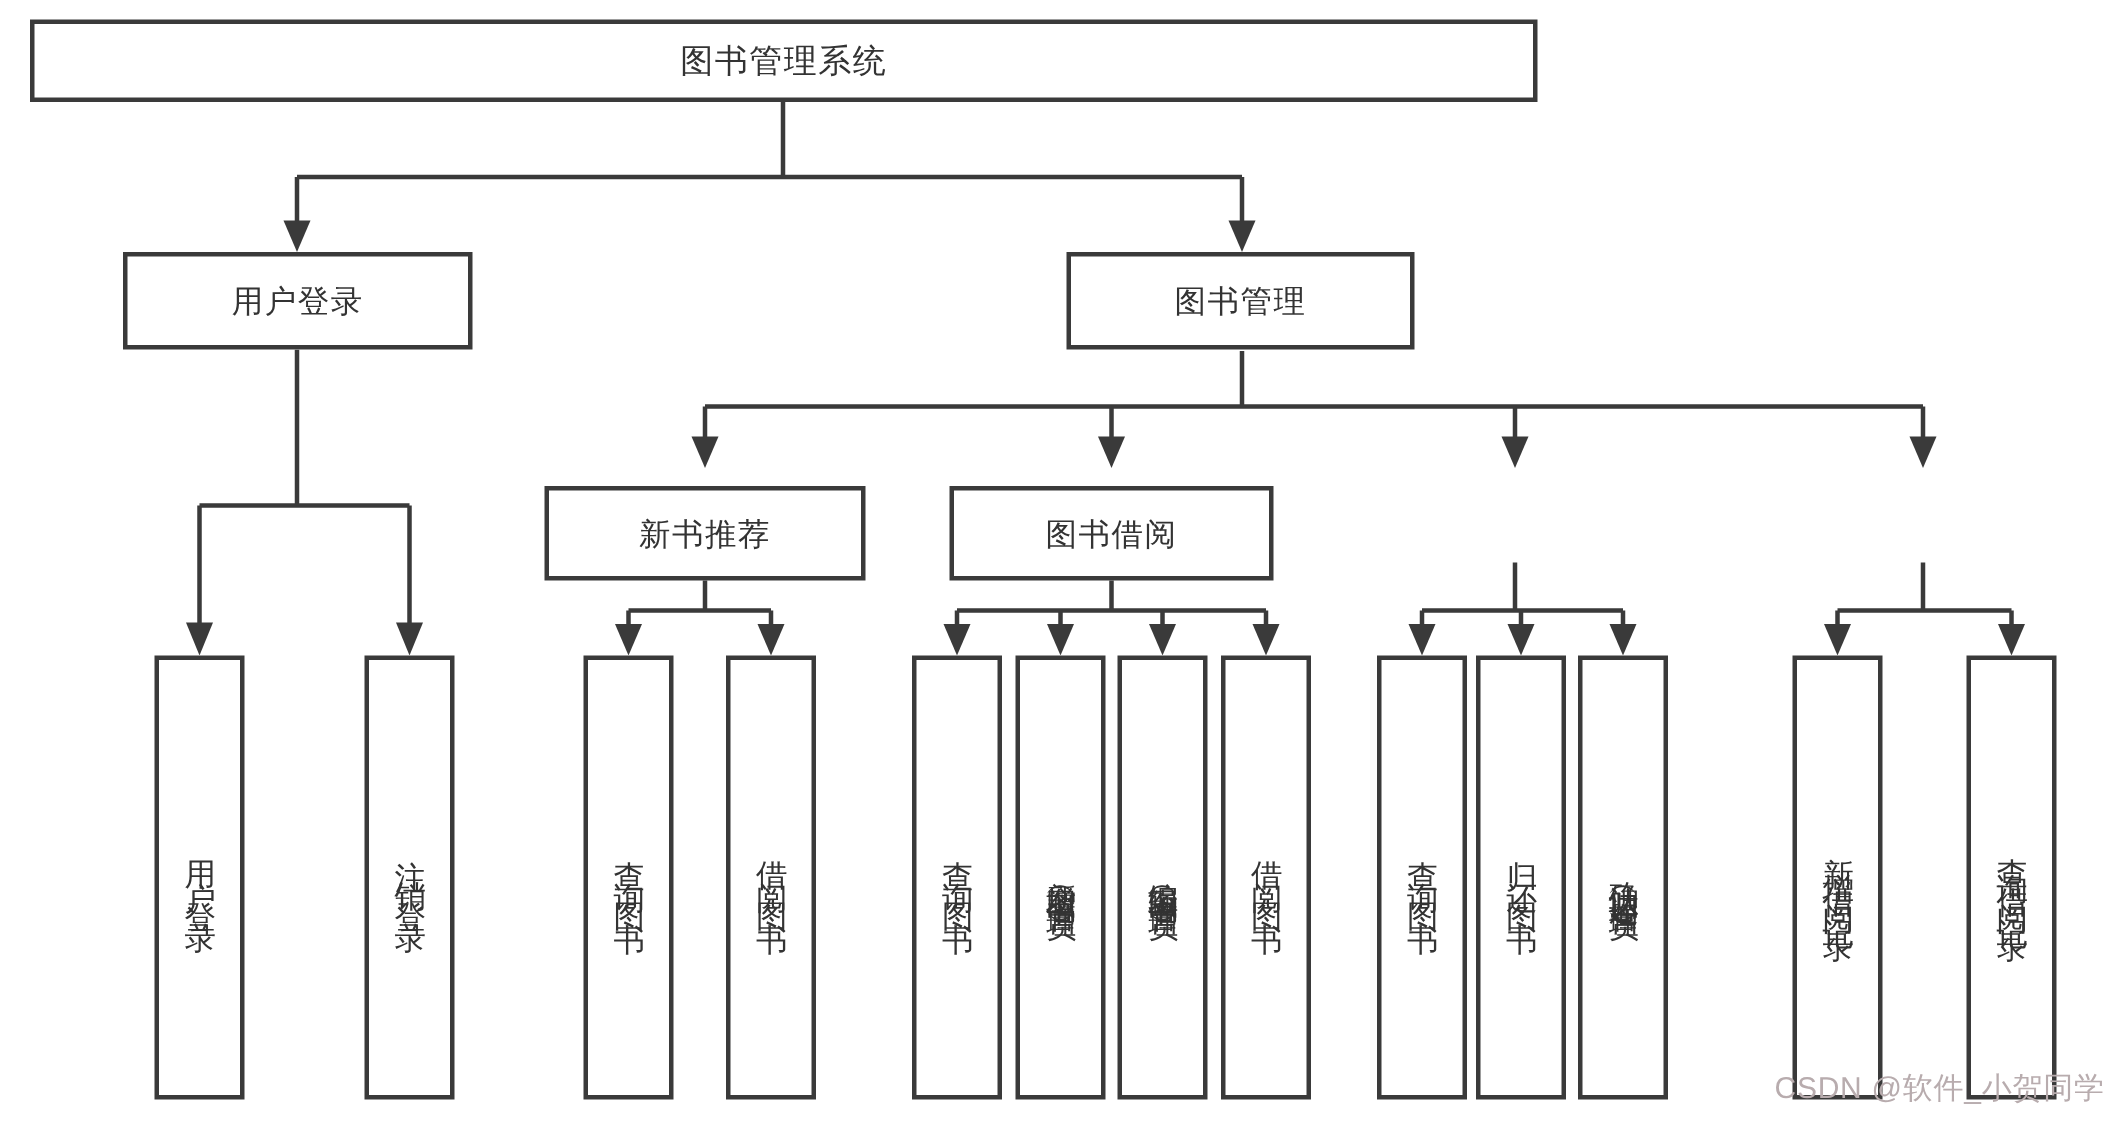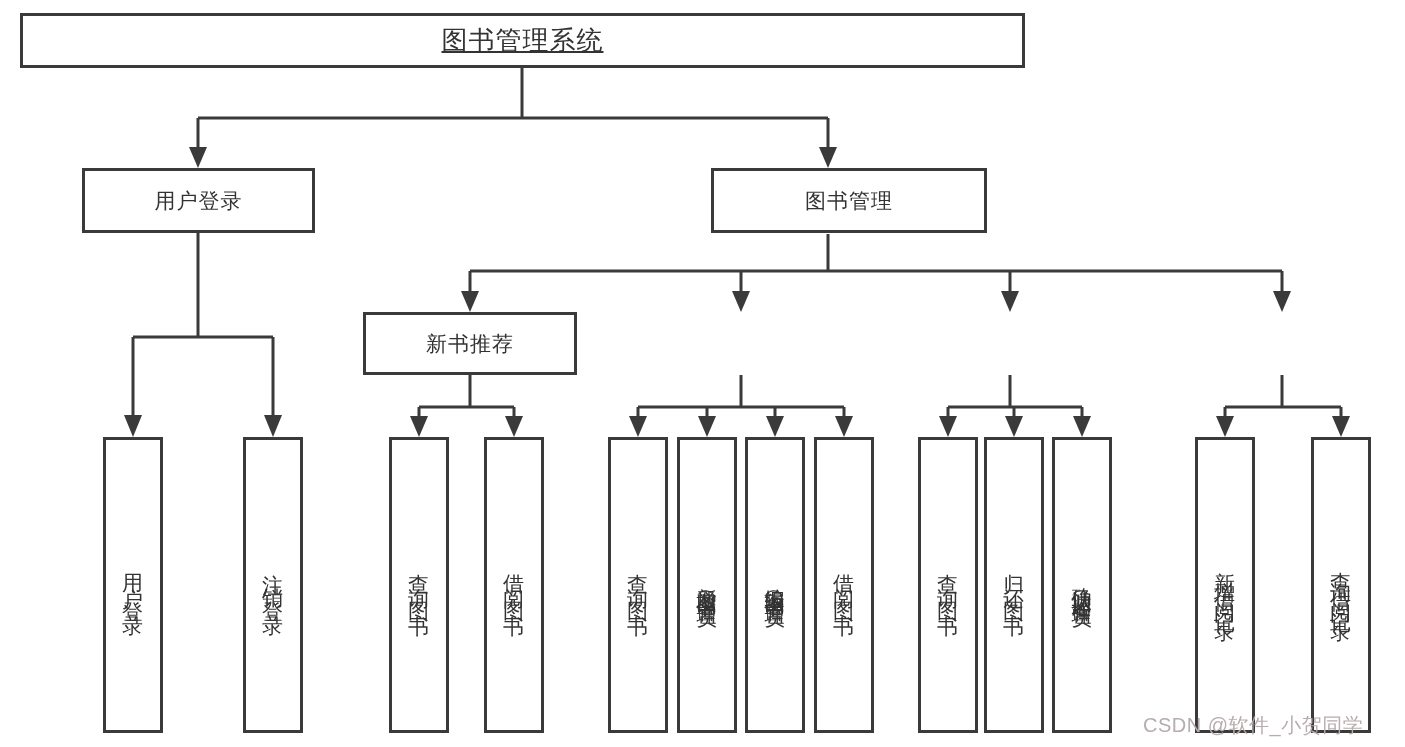--- a/index.html
+++ b/index.html
@@ -37,43 +37,43 @@
     justify-content: center;
     z-index: 2;
   }
   .hlabel {
     font-size: 21px;
     letter-spacing: 1px;
     color: var(--text);
     white-space: nowrap;
   }
   .lv1 { left: 20px; top: 13px; width: 1005px; height: 55px; }
-  .lv1 .hlabel { font-size: 26px; text-decoration: underline; }
+  .lv1 .hlabel { font-size: 22px; }
   .lv2 { top: 168px; height: 65px; }
   .lv2a { left: 82px;  width: 233px; }
-  .lv2b { left: 711px; width: 276px; }
-  .lv3 { top: 312px; height: 63px; justify-content: center; }
+  .lv2b { left: 711px; width: 232px; }
+  .lv3 { top: 324px; height: 63px; justify-content: center; }
   .lv3a { left: 363px;  width: 214px; }
   .lv3b { left: 633px;  width: 216px; }
   .lv3c { left: 903px;  width: 215px; }
   .lv3d { left: 1175px; width: 214px; }
   .leaf { top: 437px; width: 60px; height: 296px; }
   .vtext {
     writing-mode: vertical-rl;
     text-orientation: mixed;
     font-size: 21px;
     letter-spacing: 14px;
     color: var(--text);
     line-height: 1;
   }
   .vtext.long  { letter-spacing: 10px; }
   .vtext.xlong { letter-spacing: 3px; font-size: 20px; }
   .watermark {
     position: absolute;
-    left: 1143px;
+    left: 1183px;
     top: 712px;
     font-size: 20px;
     color: var(--watermark);
     white-space: nowrap;
     z-index: 5;
     letter-spacing: 0.5px;
   }
 </style>
 </head>
 <body>
@@ -118,20 +118,23 @@
   <div class="box lv2 lv2a">
     <span class="hlabel">用户登录</span>
   </div>
   <div class="box lv2 lv2b">
     <span class="hlabel">图书管理</span>
   </div>
 
   <div class="box lv3 lv3a">
     <span class="hlabel">新书推荐</span>
   </div>
+  <div class="box lv3 lv3b">
+    <span class="hlabel">图书借阅</span>
+  </div>
 
   <div class="box leaf" style="left:103px">
     <span class="vtext">用户登录</span>
   </div>
   <div class="box leaf" style="left:243px">
     <span class="vtext">注销登录</span>
   </div>
   <div class="box leaf" style="left:389px">
     <span class="vtext">查询图书</span>
   </div>

